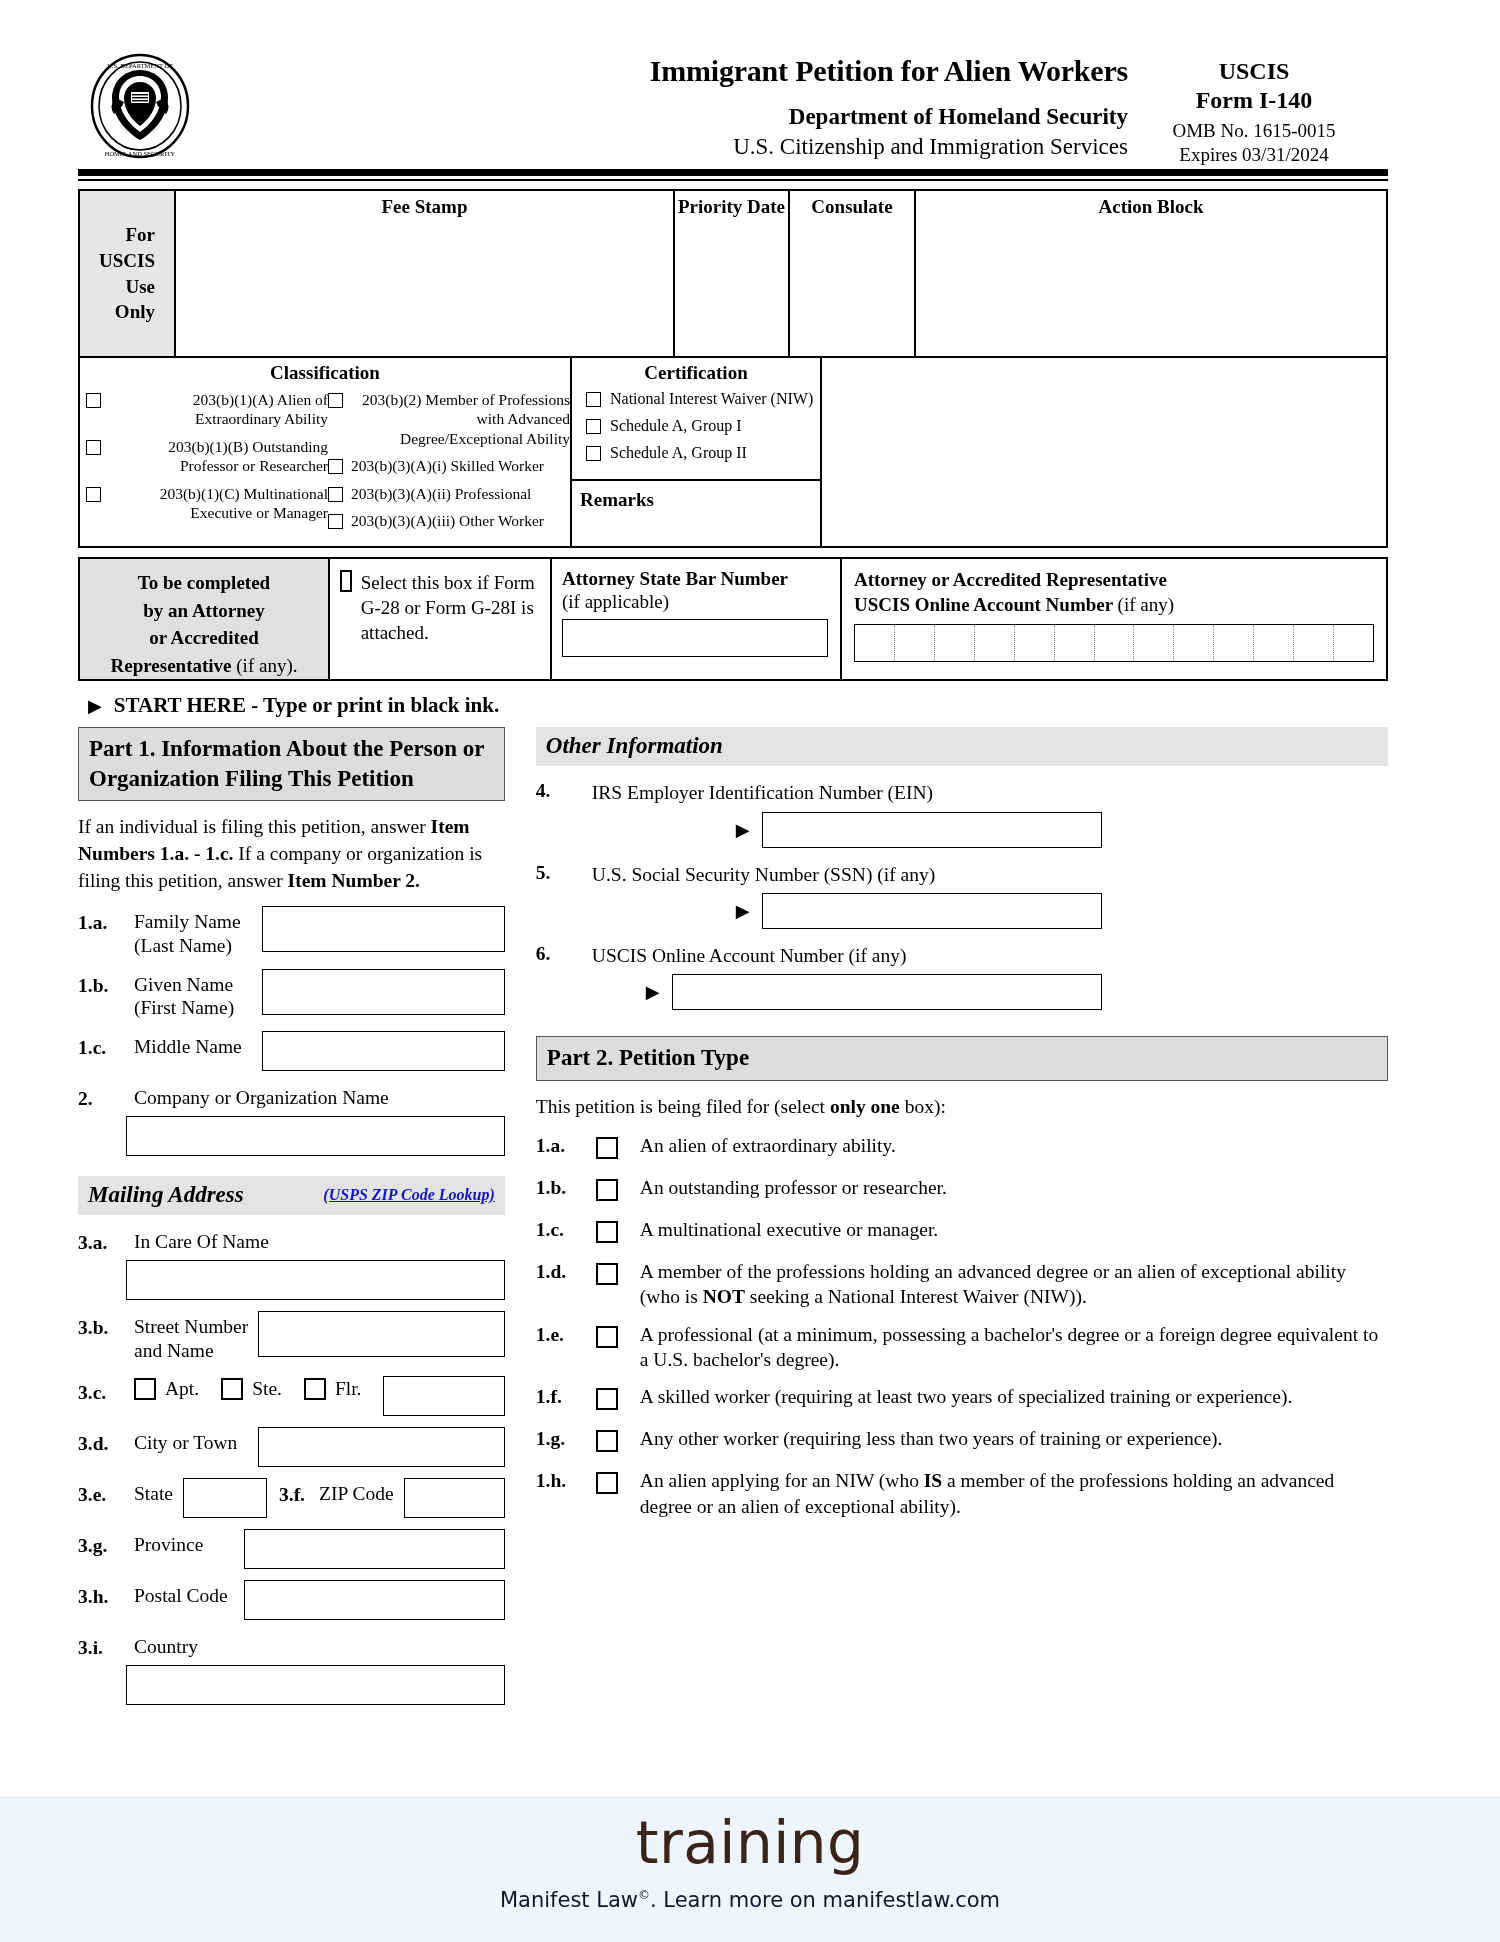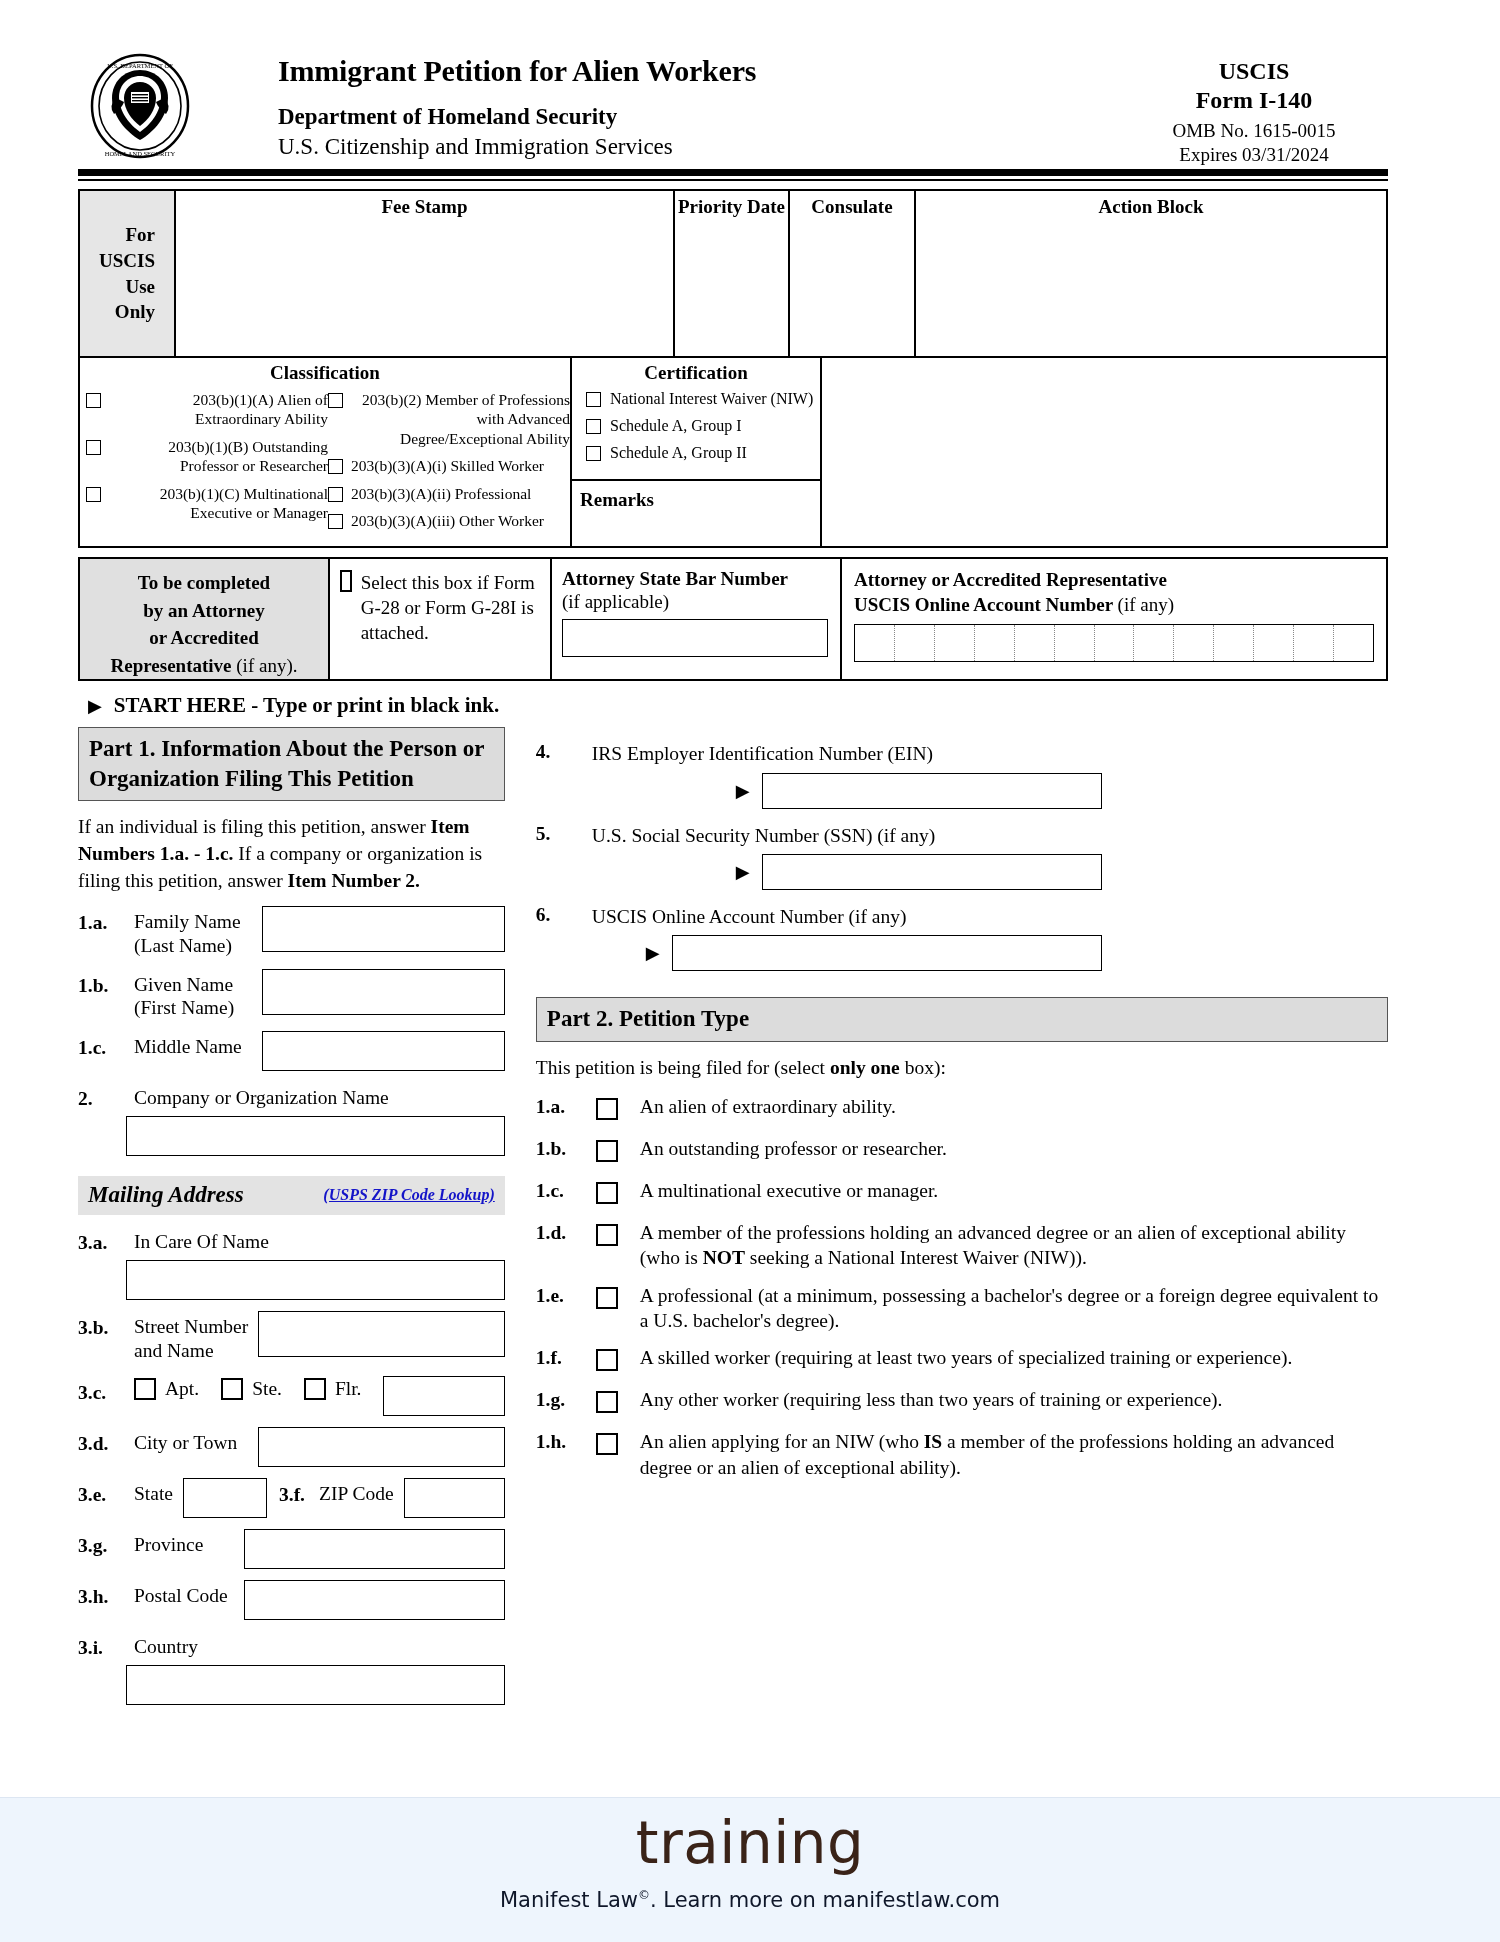--- a/index.html
+++ b/index.html
@@ -29,21 +29,21 @@
   }
 
   
   .hdr { position: relative; height: 135px; }
   .seal {
     position: absolute; left: 8px; top: 22px;
     width: 108px; height: 108px;
   }
   .hdr-center {
     position: absolute; left: 200px; top: 24px; width: 850px;
-    text-align: left;
+    text-align: right;
   }
   .hdr-title {
     font-size: 30px; font-weight: bold; letter-spacing: -0.2px;
   }
   .hdr-sub1 { font-size: 23px; font-weight: bold; margin-top: 16px; }
   .hdr-sub2 { font-size: 23px; margin-top: 4px; }
   .hdr-right {
     position: absolute; right: 4px; top: 28px; width: 260px; text-align: center;
   }
   .hdr-right .r1 { font-size: 24px; font-weight: bold; }
@@ -489,20 +489,23 @@
         <div class="lbl2">Country</div>
       </div>
       <div class="fullrow">
         <div class="inp"></div>
       </div>
     </div>
 
     <div class="col-gap"></div>
 
     <div class="col-r">
+      <div class="sectbar">
+        <span>Other Information</span>
+      </div>
 
       <div class="numrow">
         <div class="n">4.</div>
         <div class="t">IRS Employer Identification Number (EIN)</div>
       </div>
       <div class="combrow" style="padding-left:200px">
         <span class="arrow">▶</span>
         <div class="comb" style="width:340px"></div>
       </div>
 

